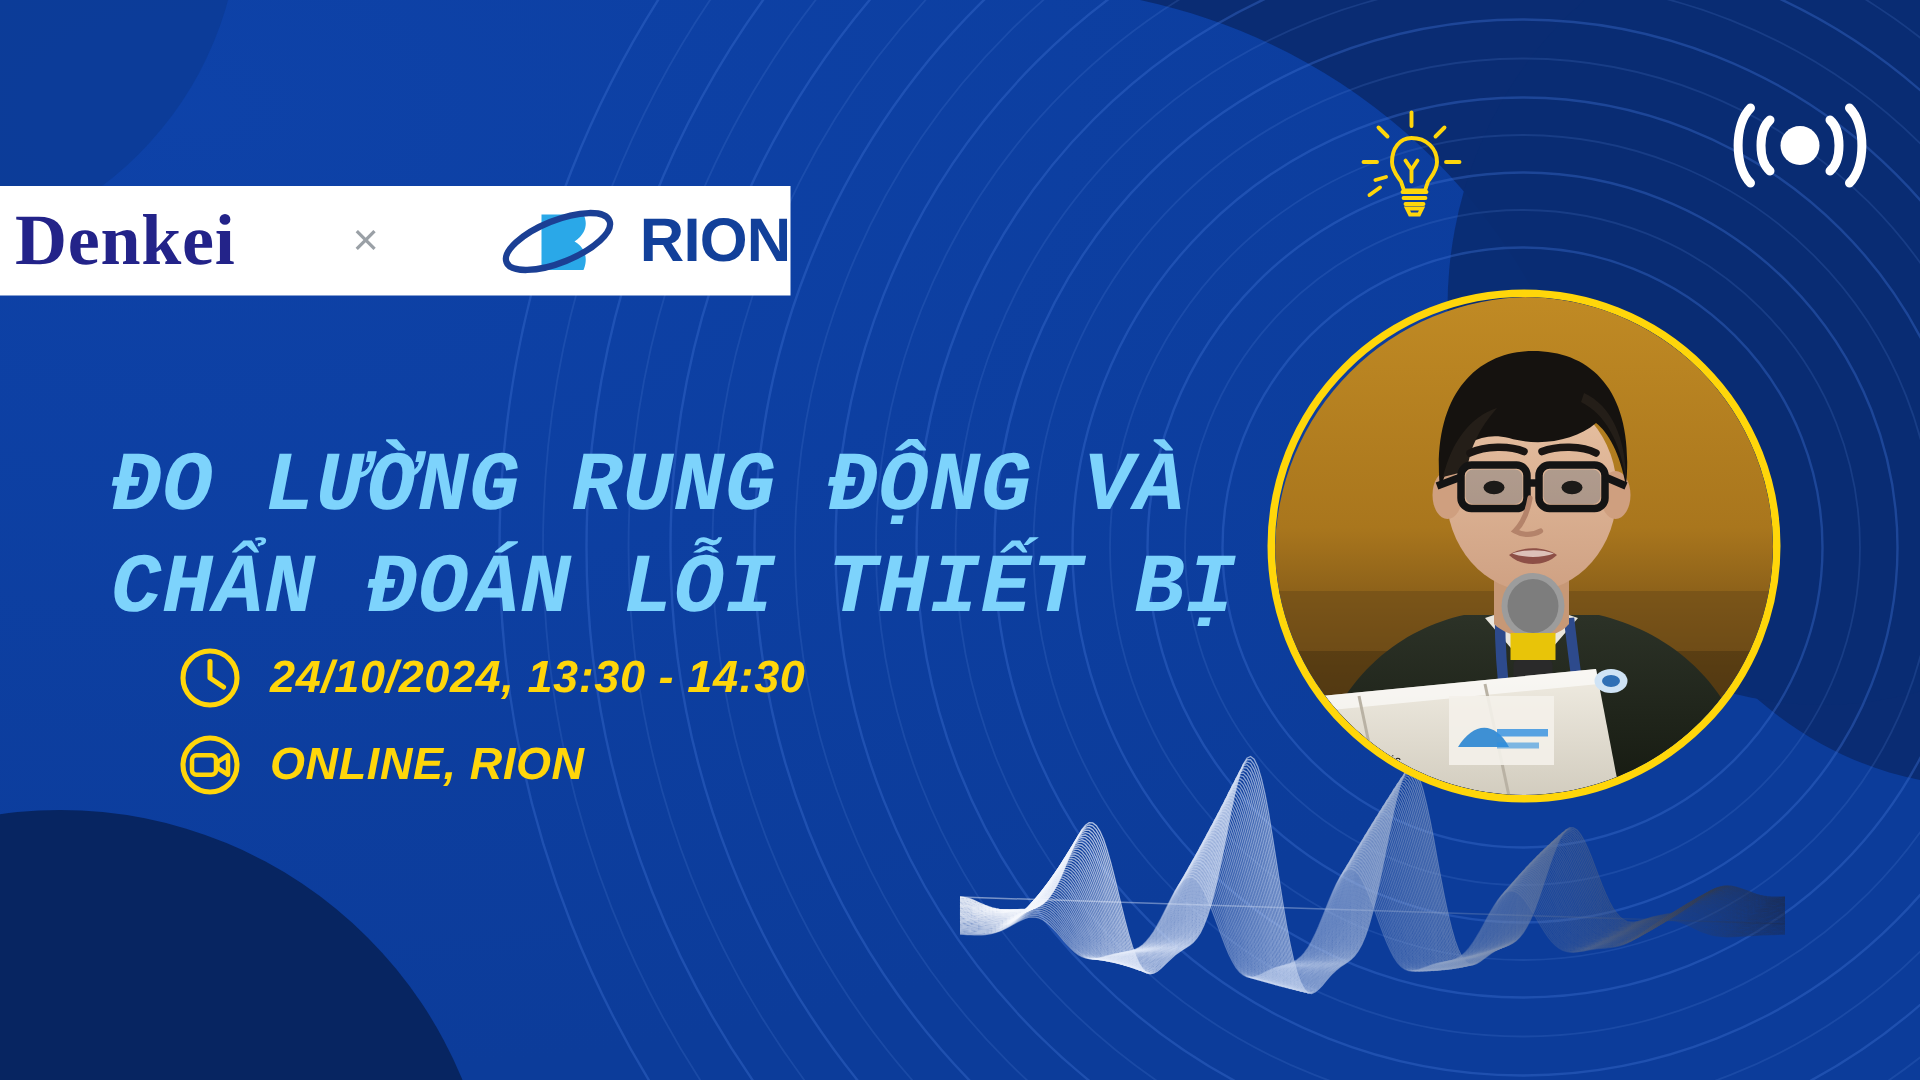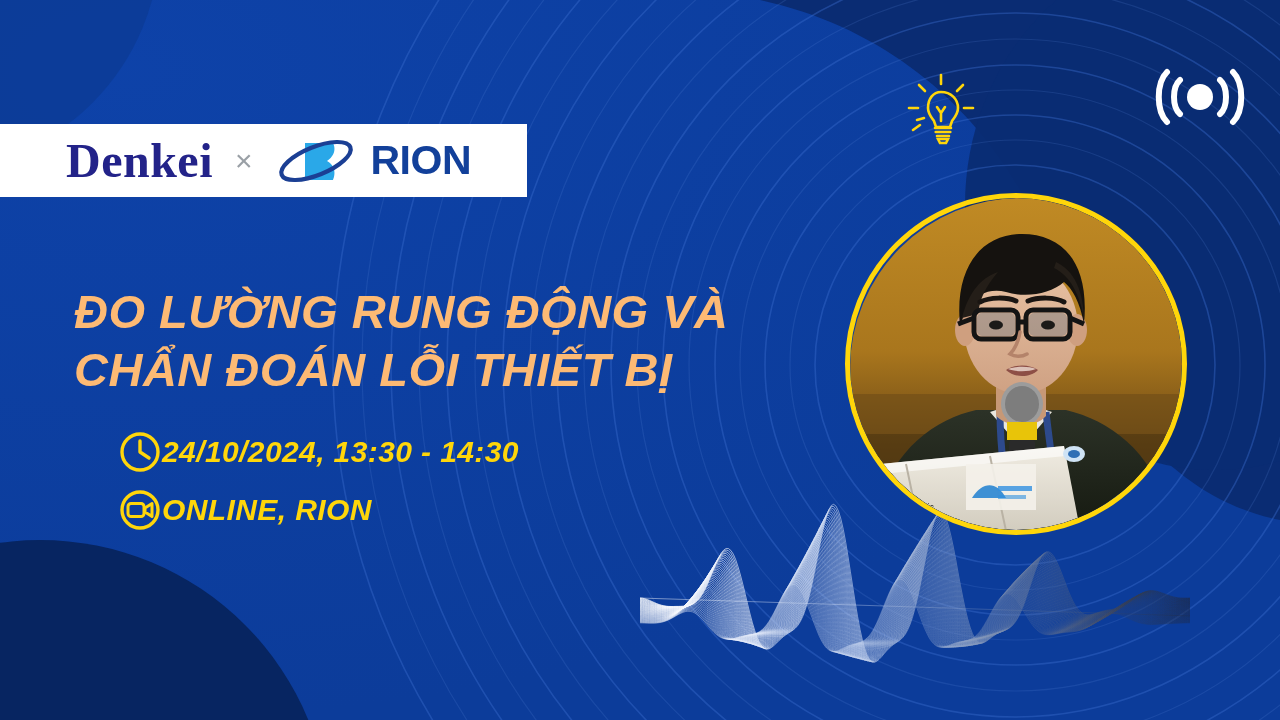--- a/index.html
+++ b/index.html
@@ -24,21 +24,21 @@
   
   #logo-bar {
     position: absolute;
     left: 0;
     top: 124px;
     width: 527px;
     height: 73px;
     background: #ffffff;
     display: flex;
     align-items: center;
-    justify-content: center;
+    justify-content: space-between;
     gap: 22px;
     z-index: 30;
   }
   #denkei-wordmark {
     font-family: "Liberation Serif", serif;
     font-weight: bold;
     font-size: 48px;
     letter-spacing: 0.5px;
     color: #232389;
     line-height: 1;
@@ -63,40 +63,41 @@
     letter-spacing: -0.5px;
     line-height: 1;
   }
   
   #event-title {
     position: absolute;
     left: 74px;
     top: 252px;
     width: 760px;
     z-index: 25;
-    color: #fdba74;
-    font-family: Liberation Sans, sans-serif;
+    color: #7dd3fc;
+    font-family: Liberation Mono, monospace;
     font-weight: bold;
     font-style: italic;
-    font-size: 47px;
+    font-size: 56px;
     line-height: 1.23;
     letter-spacing: 0.5px;
     text-transform: uppercase;
   }
   #event-title .title-line { display: block; white-space: nowrap; }
   
   #event-meta {
     position: absolute;
     left: 118px;
     top: 430px;
     z-index: 25;
   }
   .meta-row {
     display: flex;
     align-items: center;
+    gap: 18px;
     margin-bottom: 14px;
   }
   .meta-icon { width: 44px; height: 44px; flex: 0 0 44px; }
   .meta-text {
     color: #ffd60a;
     font-family: "Liberation Sans", sans-serif;
     font-weight: bold;
     font-style: italic;
     font-size: 30px;
     letter-spacing: 0.4px;

